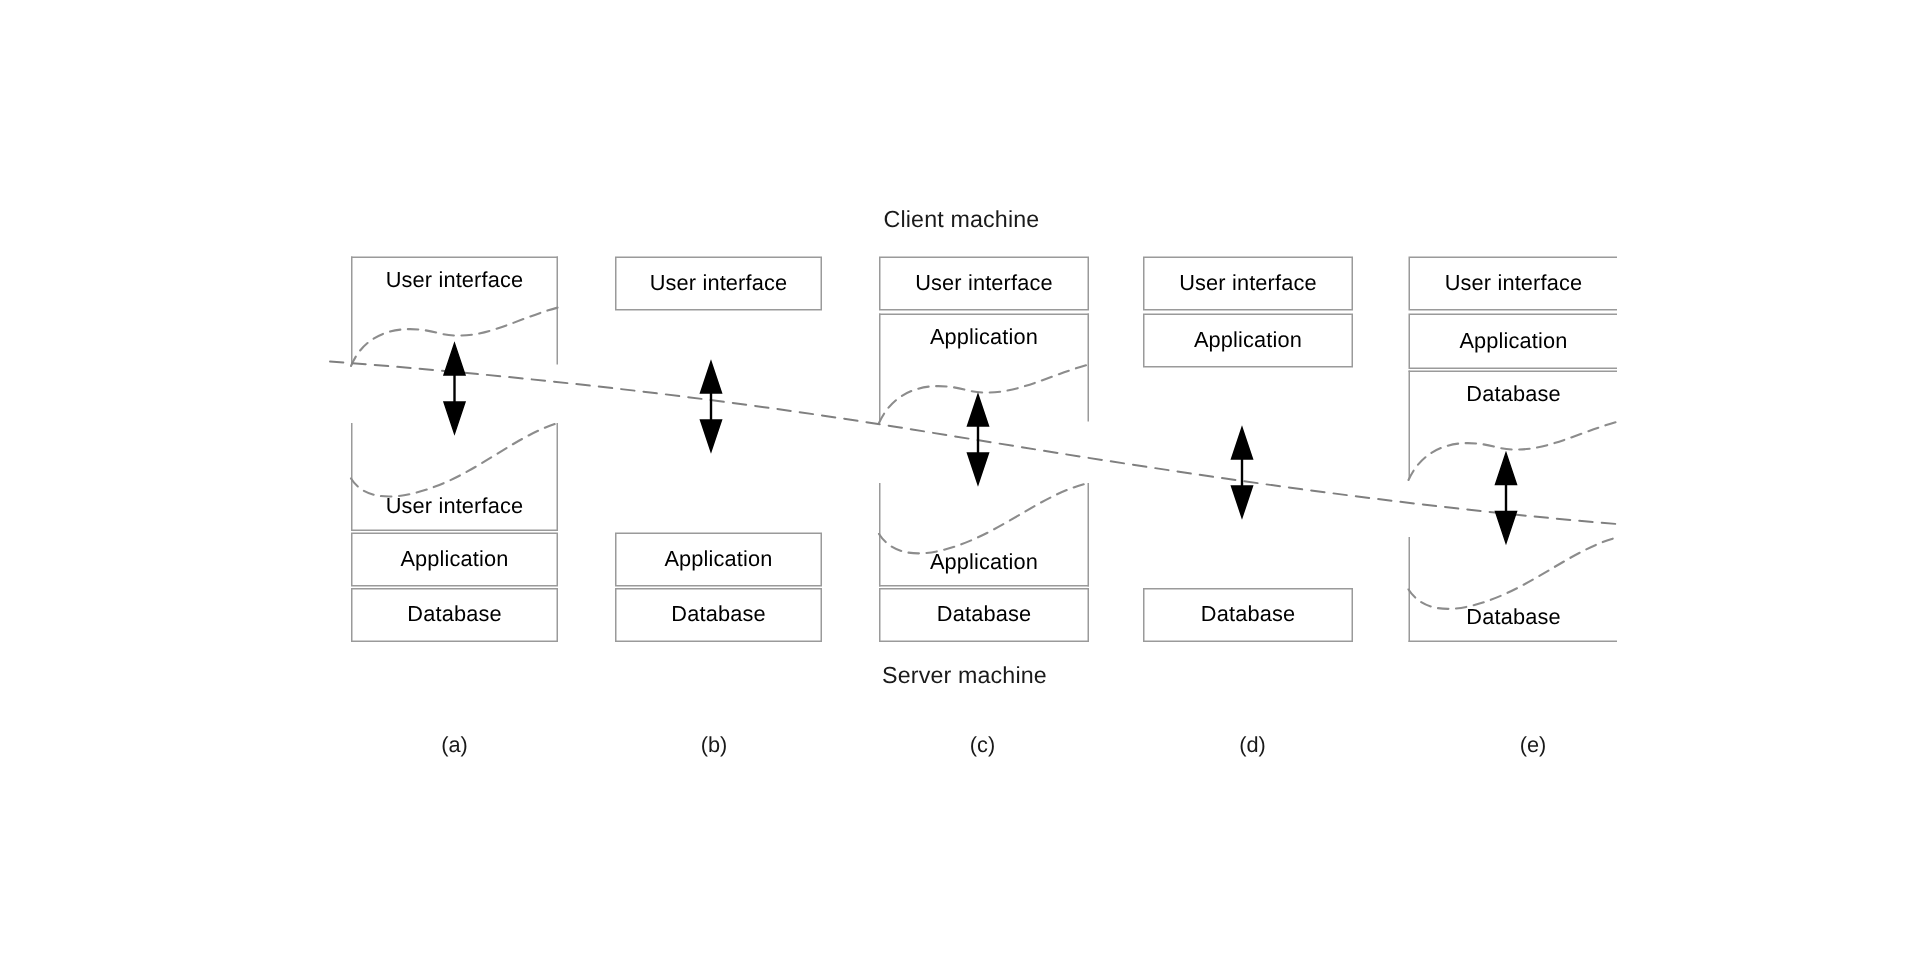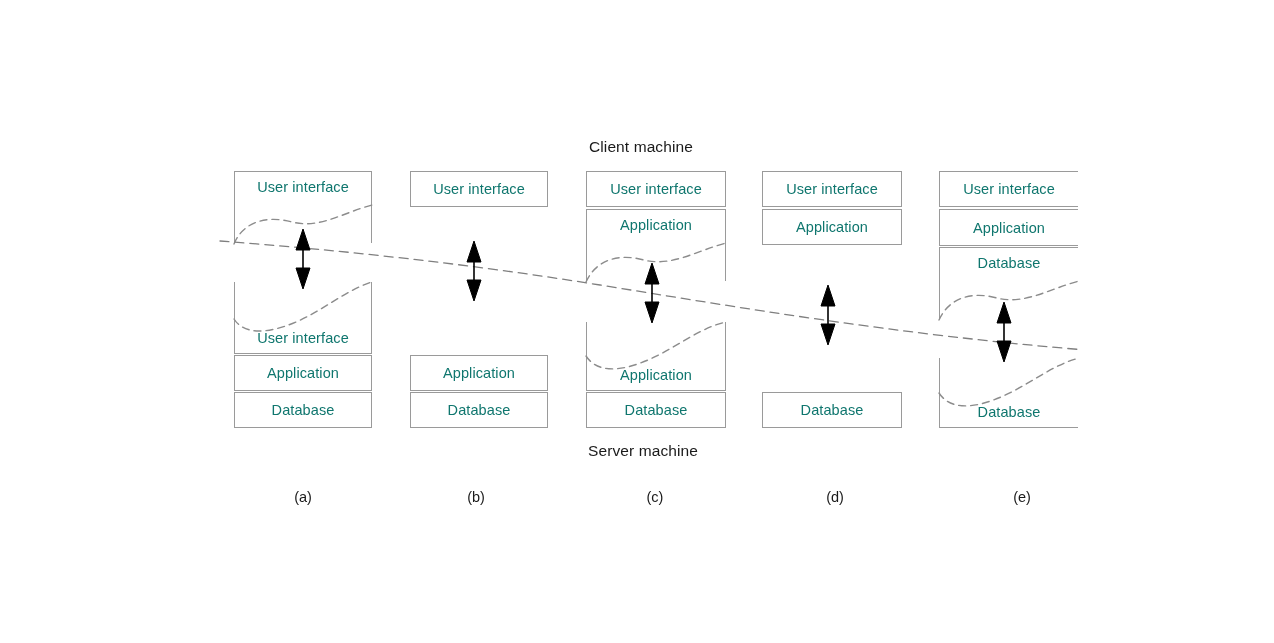--- a/index.html
+++ b/index.html
@@ -29,21 +29,21 @@
   #server-caption{ left:0; top:442px; width:1274px; }
   #server-caption span{ position:absolute; left:588px; }
 
   
   .tier-box{
     position:absolute;
     box-sizing:border-box;
     border:1px solid #9a9a9a;
     background:transparent;
     font-size:14.5px;
-    color:#0f766e;
+    color:#000000;
     display:flex;
     align-items:center;
     justify-content:center;
     white-space:nowrap;
     letter-spacing:.1px;
   }
   
   .tier-box.torn-bottom{ border-bottom:none; }
   .tier-box.torn-top{ border-top:none; }
   .tier-box.torn-bottom .tier-label{ margin-bottom:auto; margin-top:7px; }

